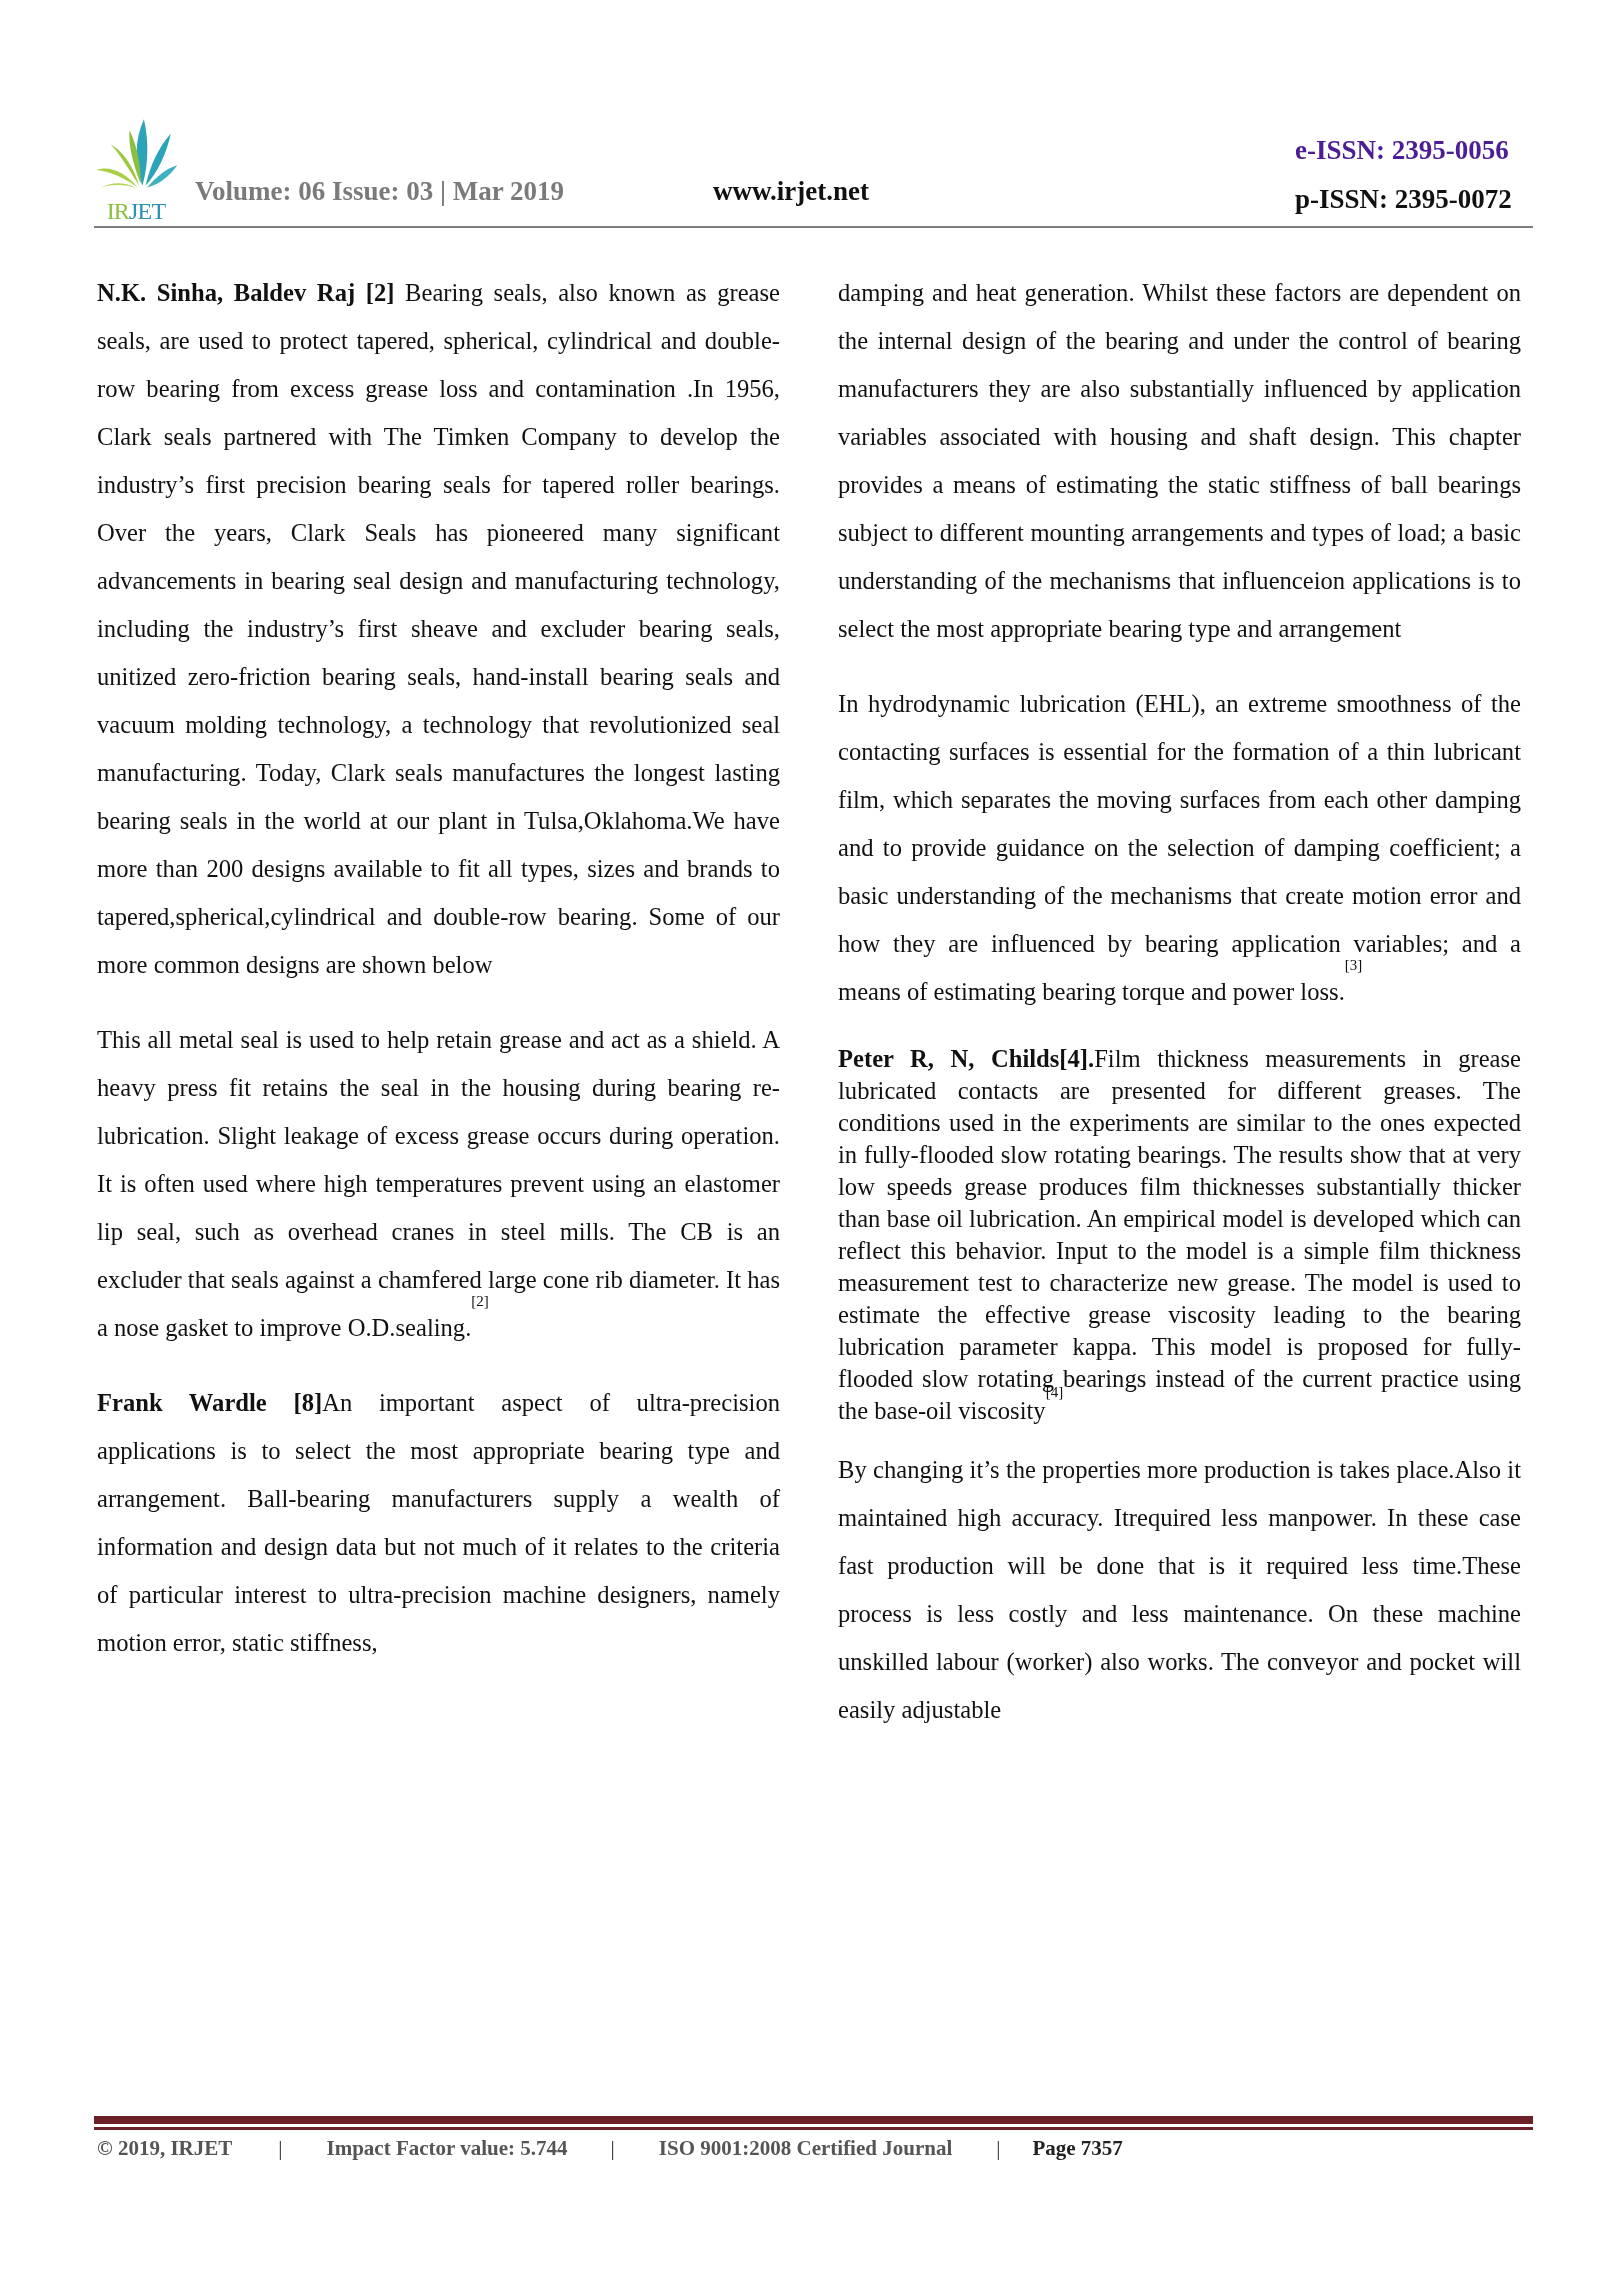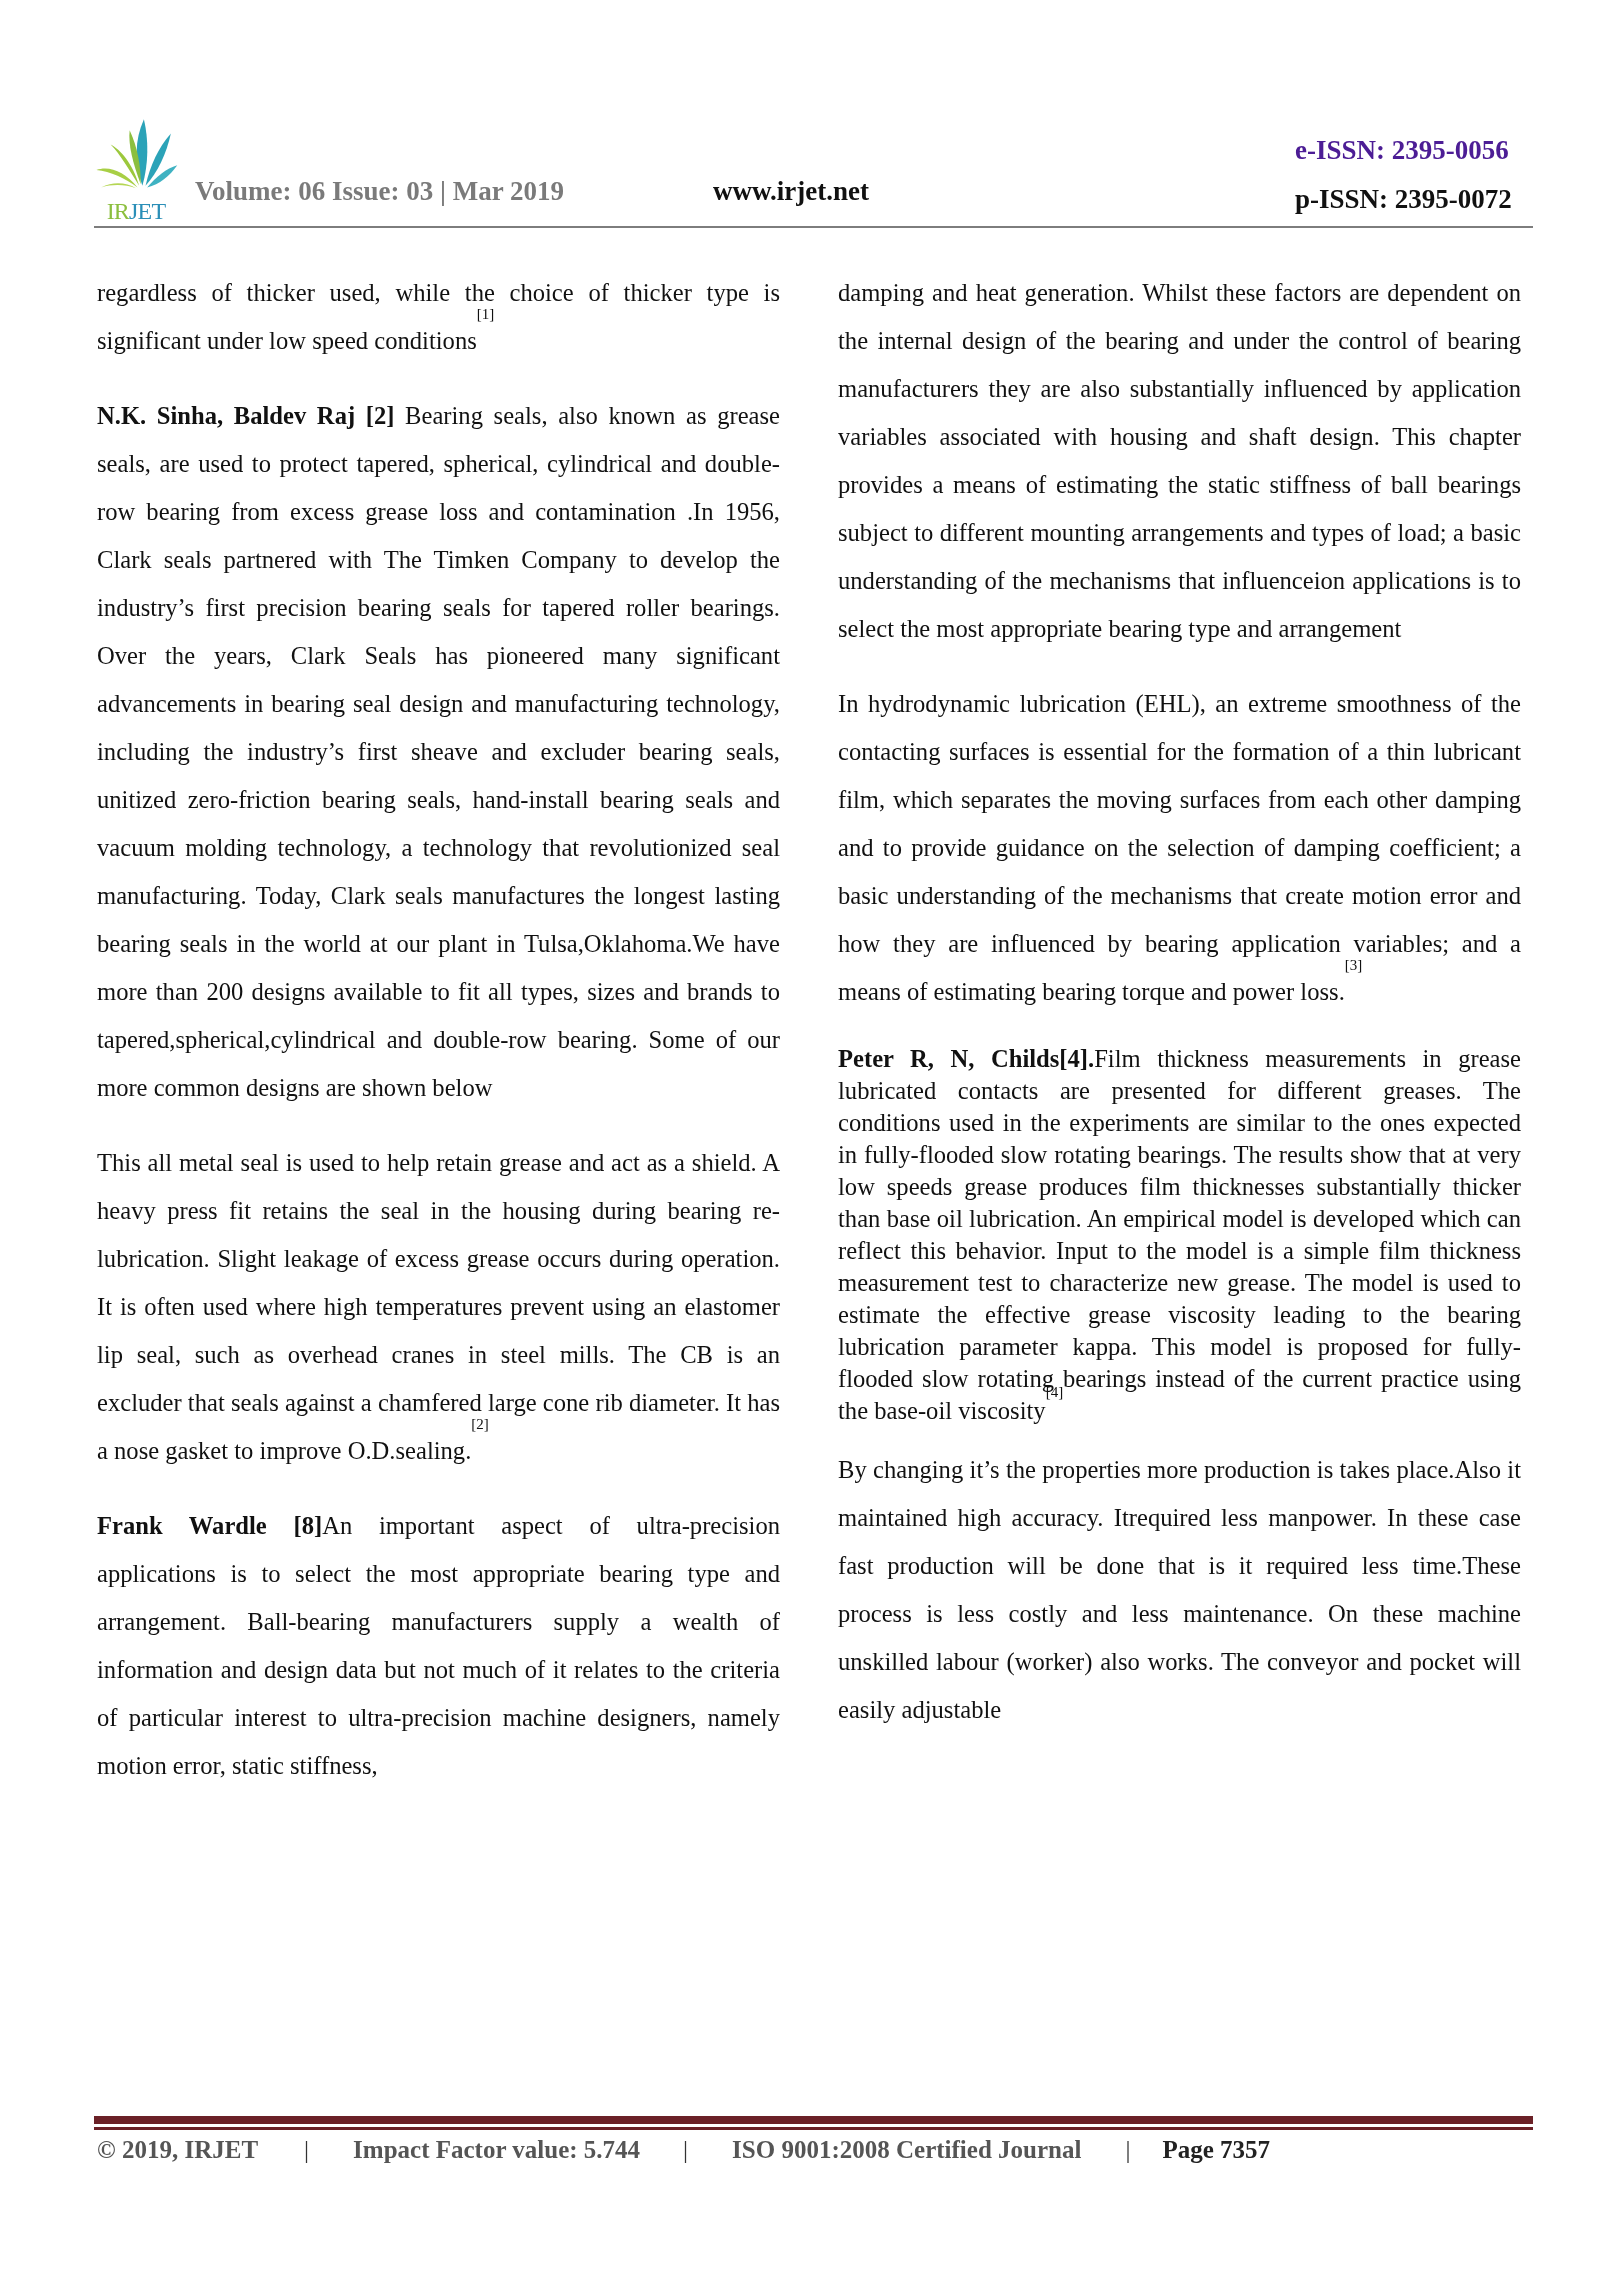--- a/index.html
+++ b/index.html
@@ -58,21 +58,21 @@
   
   .footer-bar1 {
     position: absolute; left: 94px; top: 2116px; width: 1439px; height: 8px;
     background: #6b2127;
   }
   .footer-bar2 {
     position: absolute; left: 94px; top: 2127px; width: 1439px; height: 3.2px;
     background: #6b2127;
   }
   .footer {
-    position: absolute; left: 97px; top: 2136px; font-size: 25px; font-weight: bold;
+    position: absolute; left: 97px; top: 2136px; font-size: 21px; font-weight: bold;
     color: #555; white-space: nowrap; display: flex; align-items: center;
   }
   .footer .sep { display: inline-block; color: #333; font-weight: normal; }
   .footer .page { color: #222; }
 </style>
 </head>
 <body>
 
 <div class="header">
   <div class="logo">
@@ -90,21 +90,20 @@
     <div class="logo-text"><span class="ir">IR</span><span class="jet">JET</span></div>
   </div>
   <div class="volume">Volume: 06 Issue: 03 | Mar 2019</div>
   <div class="website">www.irjet.net</div>
   <div class="eissn">e-ISSN: 2395-0056</div>
   <div class="pissn">p-ISSN: 2395-0072</div>
   <div class="header-rule"></div>
 </div>
 
 <div class="col col-left">
-  <p><span>regardless of thicker used, while the choice of thicker type is significant under low speed conditions</span><sup>[1]</sup></p>
   <p><b>N.K. Sinha, Baldev Raj [2]</b><span> Bearing seals, also known as grease seals, are used to protect tapered, spherical, cylindrical and double-row bearing from excess grease loss and contamination .In 1956, Clark seals partnered with The Timken Company to develop the industry’s first precision bearing seals for tapered roller bearings. Over the years, Clark Seals has pioneered many significant advancements in bearing seal design and manufacturing technology, including the industry’s first sheave and excluder bearing seals, unitized zero-friction bearing seals, hand-install bearing seals and vacuum molding technology, a technology that revolutionized seal manufacturing. Today, Clark seals manufactures the longest lasting bearing seals in the world at our plant in Tulsa,Oklahoma.We have more than 200 designs available to fit all types, sizes and brands to tapered,spherical,cylindrical and double-row bearing. Some of our more common designs are shown below</span></p>
   <p><span>This all metal seal is used to help retain grease and act as a shield. A heavy press fit retains the seal in the housing during bearing re-lubrication. Slight leakage of excess grease occurs during operation. It is often used where high temperatures prevent using an elastomer lip seal, such as overhead cranes in steel mills. The CB is an excluder that seals against a chamfered large cone rib diameter. It has a nose gasket to improve O.D.sealing.</span><sup>[2]</sup></p>
   <p><b>Frank Wardle [8]</b><span>An important aspect of ultra-precision applications is to select the most appropriate bearing type and arrangement. Ball-bearing manufacturers supply a wealth of information and design data but not much of it relates to the criteria of particular interest to ultra-precision machine designers, namely motion error, static stiffness,</span></p>
 </div>
 
 <div class="col col-right">
   <p>damping and heat generation. Whilst these factors are dependent on the internal design of the bearing and under the control of bearing manufacturers they are also substantially influenced by application variables associated with housing and shaft design. This chapter provides a means of estimating the static stiffness of ball bearings subject to different mounting arrangements and types of load; a basic understanding of the mechanisms that influenceion applications is to select the most appropriate bearing type and arrangement</p>
   <p><span>In hydrodynamic lubrication (EHL), an extreme smoothness of the contacting surfaces is essential for the formation of a thin lubricant film, which separates the moving surfaces from each other damping and to provide guidance on the selection of damping coefficient; a basic understanding of the mechanisms that create motion error and how they are influenced by bearing application variables; and a means of estimating bearing torque and power loss.</span><sup>[3]</sup></p>
   <p class="tight"><b>Peter R, N, Childs[4].</b><span>Film thickness measurements in grease lubricated contacts are presented for different greases. The conditions used in the experiments are similar to the ones expected in fully-flooded slow rotating bearings. The results show that at very low speeds grease produces film thicknesses substantially thicker than base oil lubrication. An empirical model is developed which can reflect this behavior. Input to the model is a simple film thickness measurement test to characterize new grease. The model is used to estimate the effective grease viscosity leading to the bearing lubrication parameter kappa. This model is proposed for fully-flooded slow rotating bearings instead of the current practice using the base-oil viscosity</span><sup>[4]</sup></p>
   <p class="tight-after">By changing it’s the properties more production is takes place.Also it maintained high accuracy. Itrequired less manpower. In these case fast production will be done that is it required less time.These process is less costly and less maintenance. On these machine unskilled labour (worker) also works. The conveyor and pocket will easily adjustable</p>

